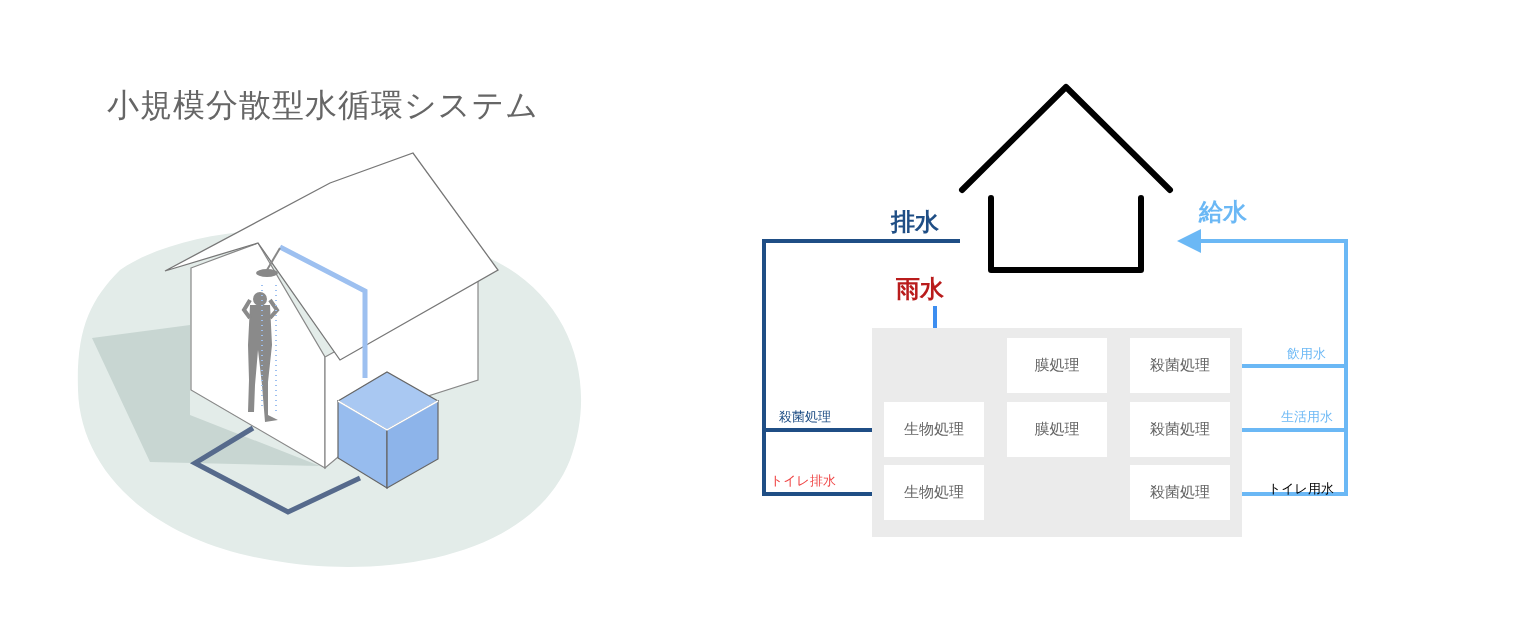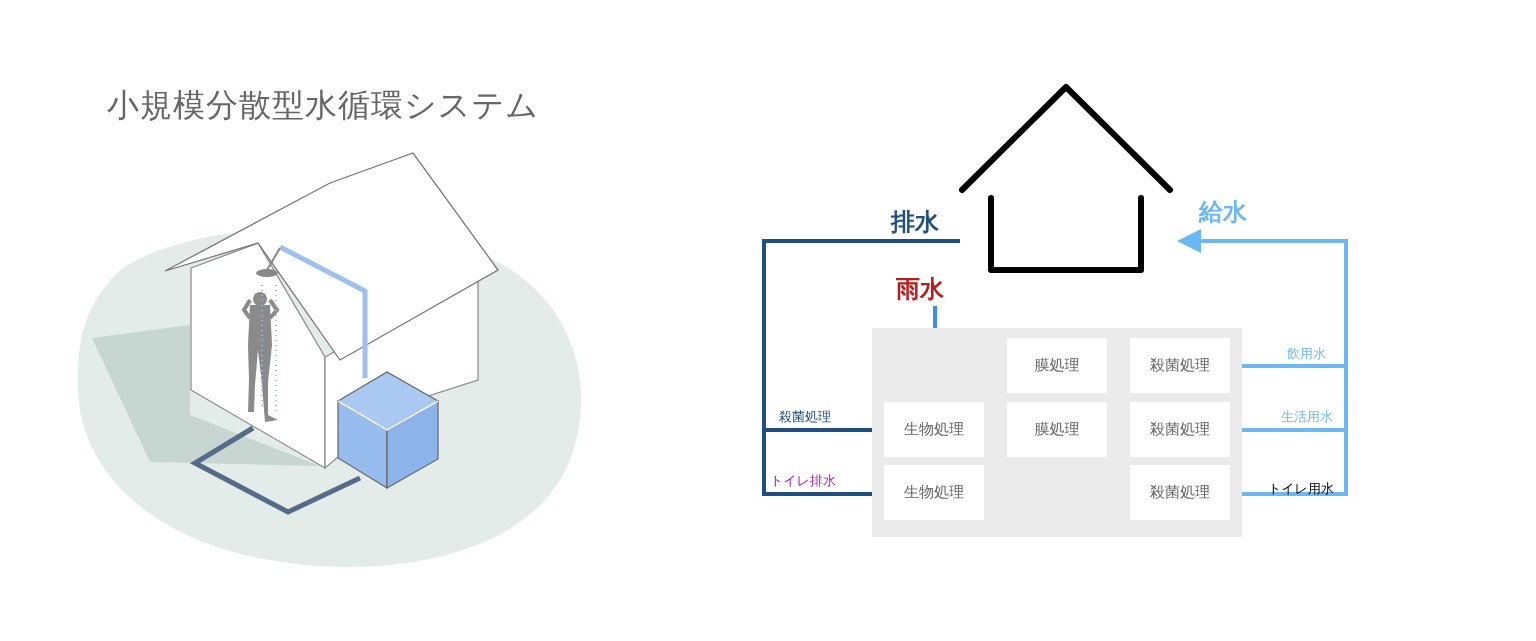--- a/index.html
+++ b/index.html
@@ -71,21 +71,21 @@
     <line x1="1107" y1="430" x2="1130" y2="430"></line>
     <line x1="984" y1="494" x2="1130" y2="494"></line>
   </g>
 </svg>
 
 <div class="lbl" style="left:891px;top:206px;color:#1f4e85;">排水</div>
 <div class="lbl" style="left:896px;top:273px;color:#b91c1c;">雨水</div>
 <div class="lbl" style="left:1199px;top:196px;color:#6bb8f5;">給水</div>
 
 <div class="small" style="left:779px;top:408px;color:#1f4e85;">殺菌処理</div>
-<div class="small" style="left:770px;top:472px;color:#a21caf;">トイレ排水</div>
+<div class="small" style="left:770px;top:472px;color:#ef4444;">トイレ排水</div>
 
 <div class="small" style="left:1287px;top:345px;color:#6bb8f5;">飲用水</div>
 <div class="small" style="left:1281px;top:408px;color:#6bb8f5;">生活用水</div>
 <div class="small" style="left:1268px;top:480px;color:#000000;">トイレ用水</div>
 
 <div class="panel"></div>
 <div class="box" style="left:1007px;top:338px;">膜処理</div>
 <div class="box" style="left:1130px;top:338px;">殺菌処理</div>
 <div class="box" style="left:884px;top:402px;">生物処理</div>
 <div class="box" style="left:1007px;top:402px;">膜処理</div>

